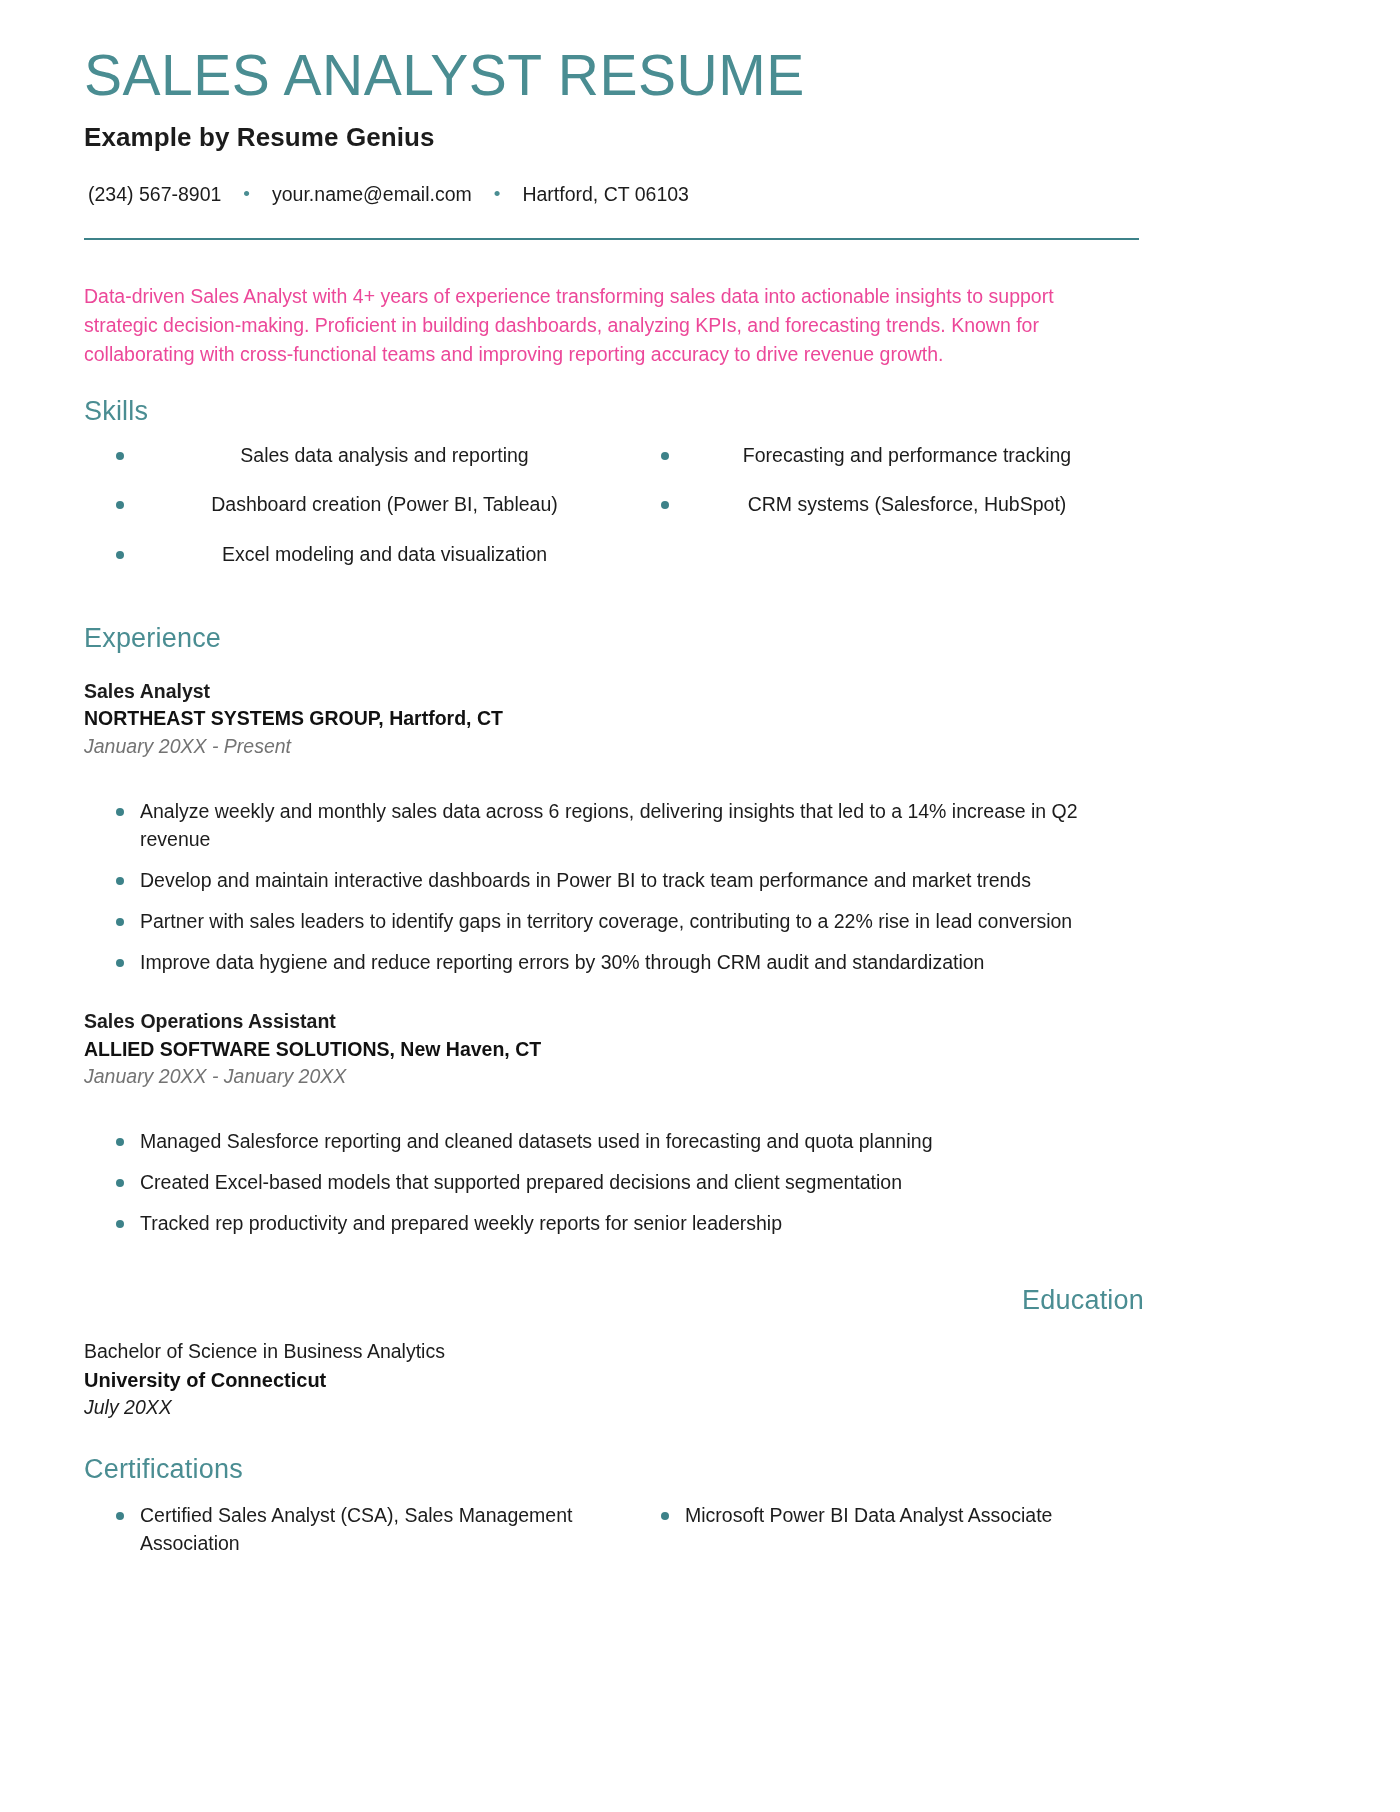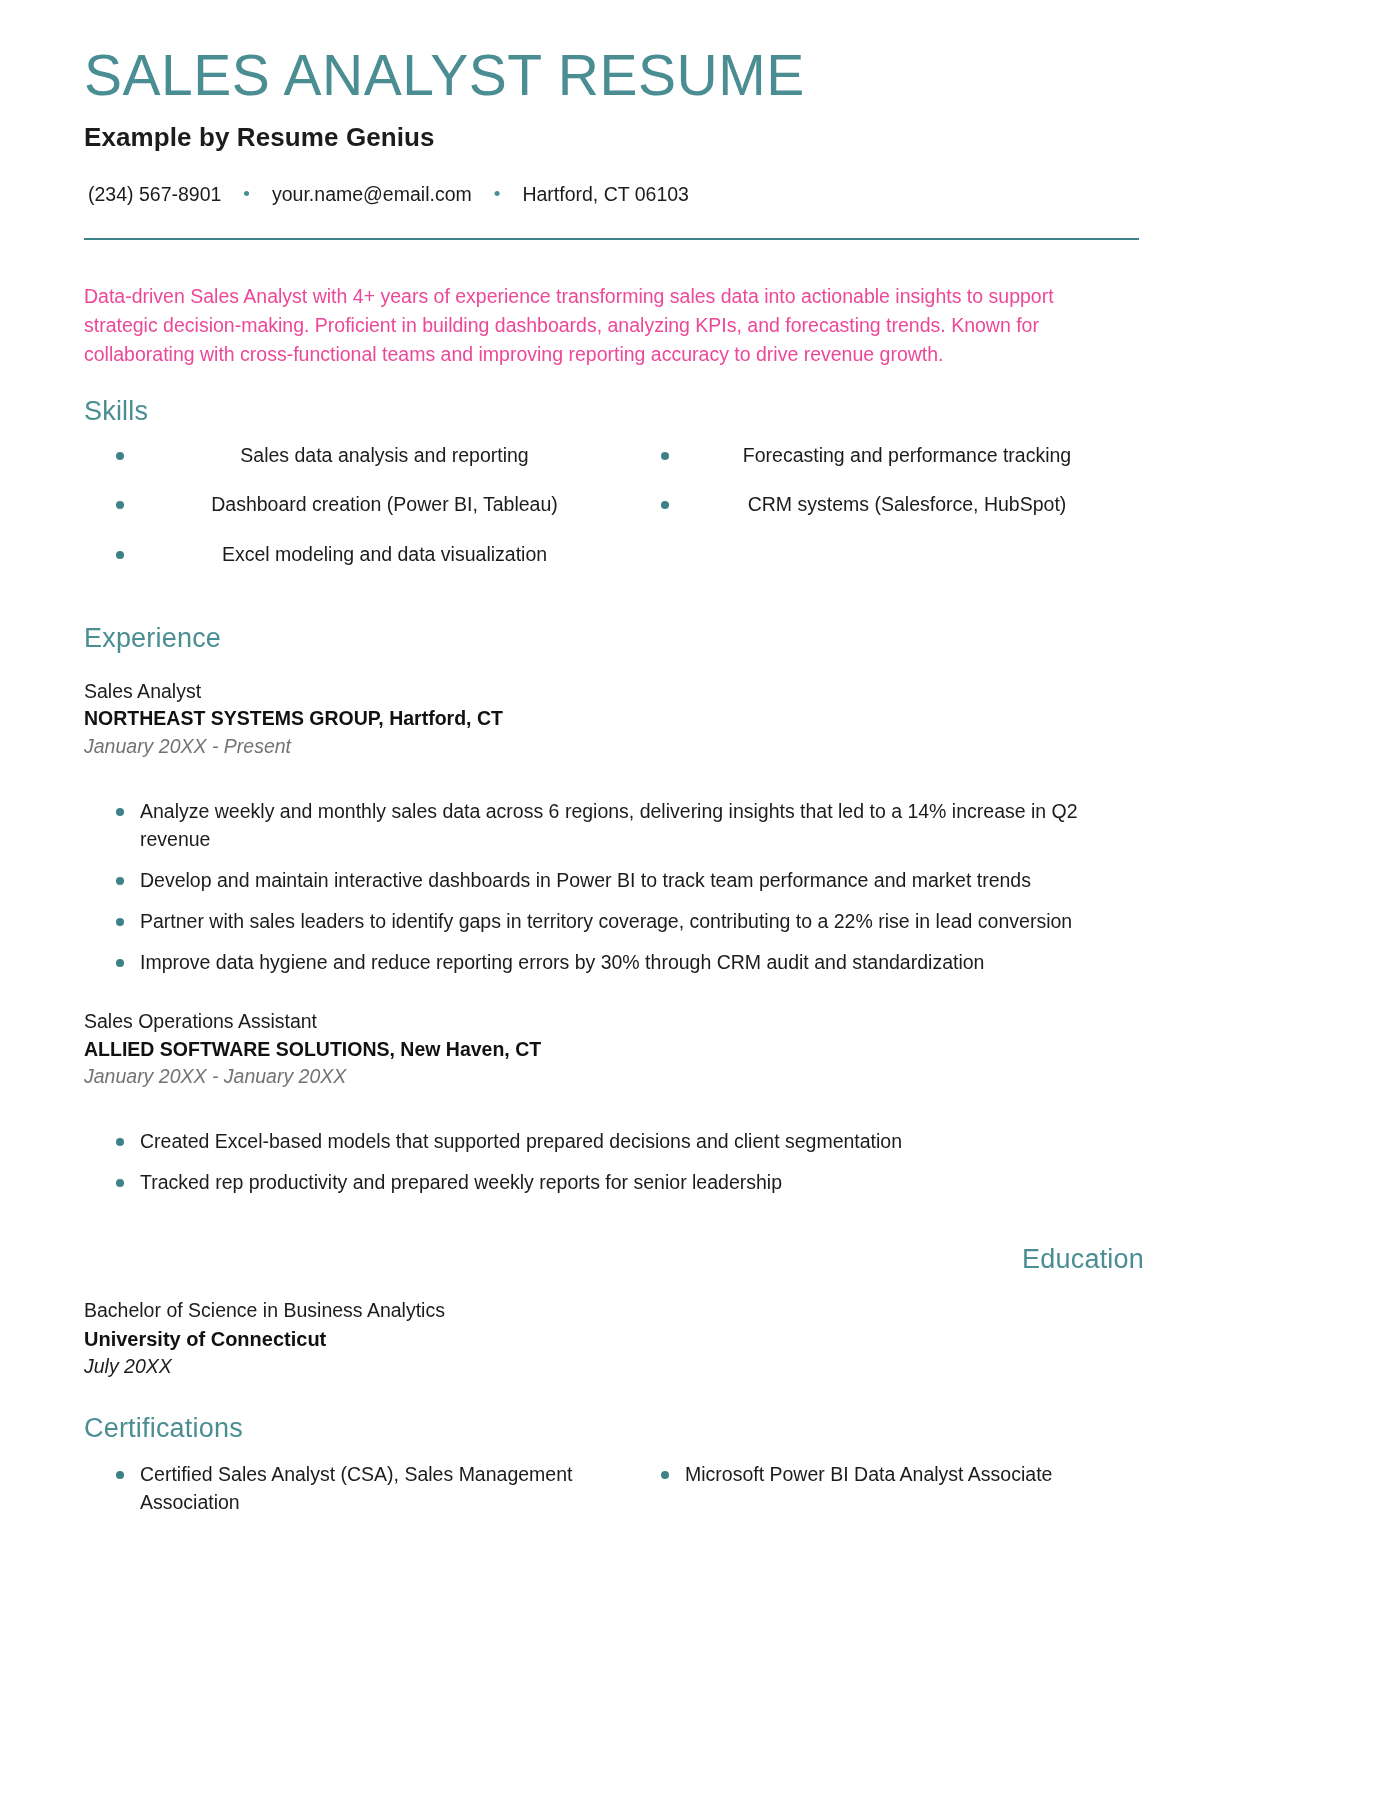--- a/index.html
+++ b/index.html
@@ -115,21 +115,21 @@
   .col { }
   .skills-wrap { margin-top: 14px; text-align: center; }
   .skills-wrap li { margin-bottom: 21px; }
 
   
   .job { }
   .job-1 { margin-top: 24px; }
   .job-2 { margin-top: 32px; }
   .job-title {
     font-size: 19.5px;
-    font-weight: 400;
+    font-weight: 700;
     color: #1c1c1c;
     line-height: 1.42;
   }
   .job-company {
     font-size: 19.5px;
     font-weight: 700;
     color: #111111;
     line-height: 1.42;
   }
   .job-dates {
@@ -216,20 +216,21 @@
         <li>Partner with sales leaders to identify gaps in territory coverage, contributing to a 22% rise in lead conversion</li>
         <li>Improve data hygiene and reduce reporting errors by 30% through CRM audit and standardization</li>
       </ul>
     </div>
 
     <div class="job job-2">
       <div class="job-title">Sales Operations Assistant</div>
       <div class="job-company">ALLIED SOFTWARE SOLUTIONS, New Haven, CT</div>
       <div class="job-dates">January 20XX - January 20XX</div>
       <ul class="bullets job-bullets">
+        <li>Managed Salesforce reporting and cleaned datasets used in forecasting and quota planning</li>
         <li>Created Excel-based models that supported prepared decisions and client segmentation</li>
         <li>Tracked rep productivity and prepared weekly reports for senior leadership</li>
       </ul>
     </div>
 
     <h2 class="section-heading sec-education">Education</h2>
     <div class="edu">
       <div class="edu-degree">Bachelor of Science in Business Analytics</div>
       <div class="edu-school">University of Connecticut</div>
       <div class="edu-date">July 20XX</div>

